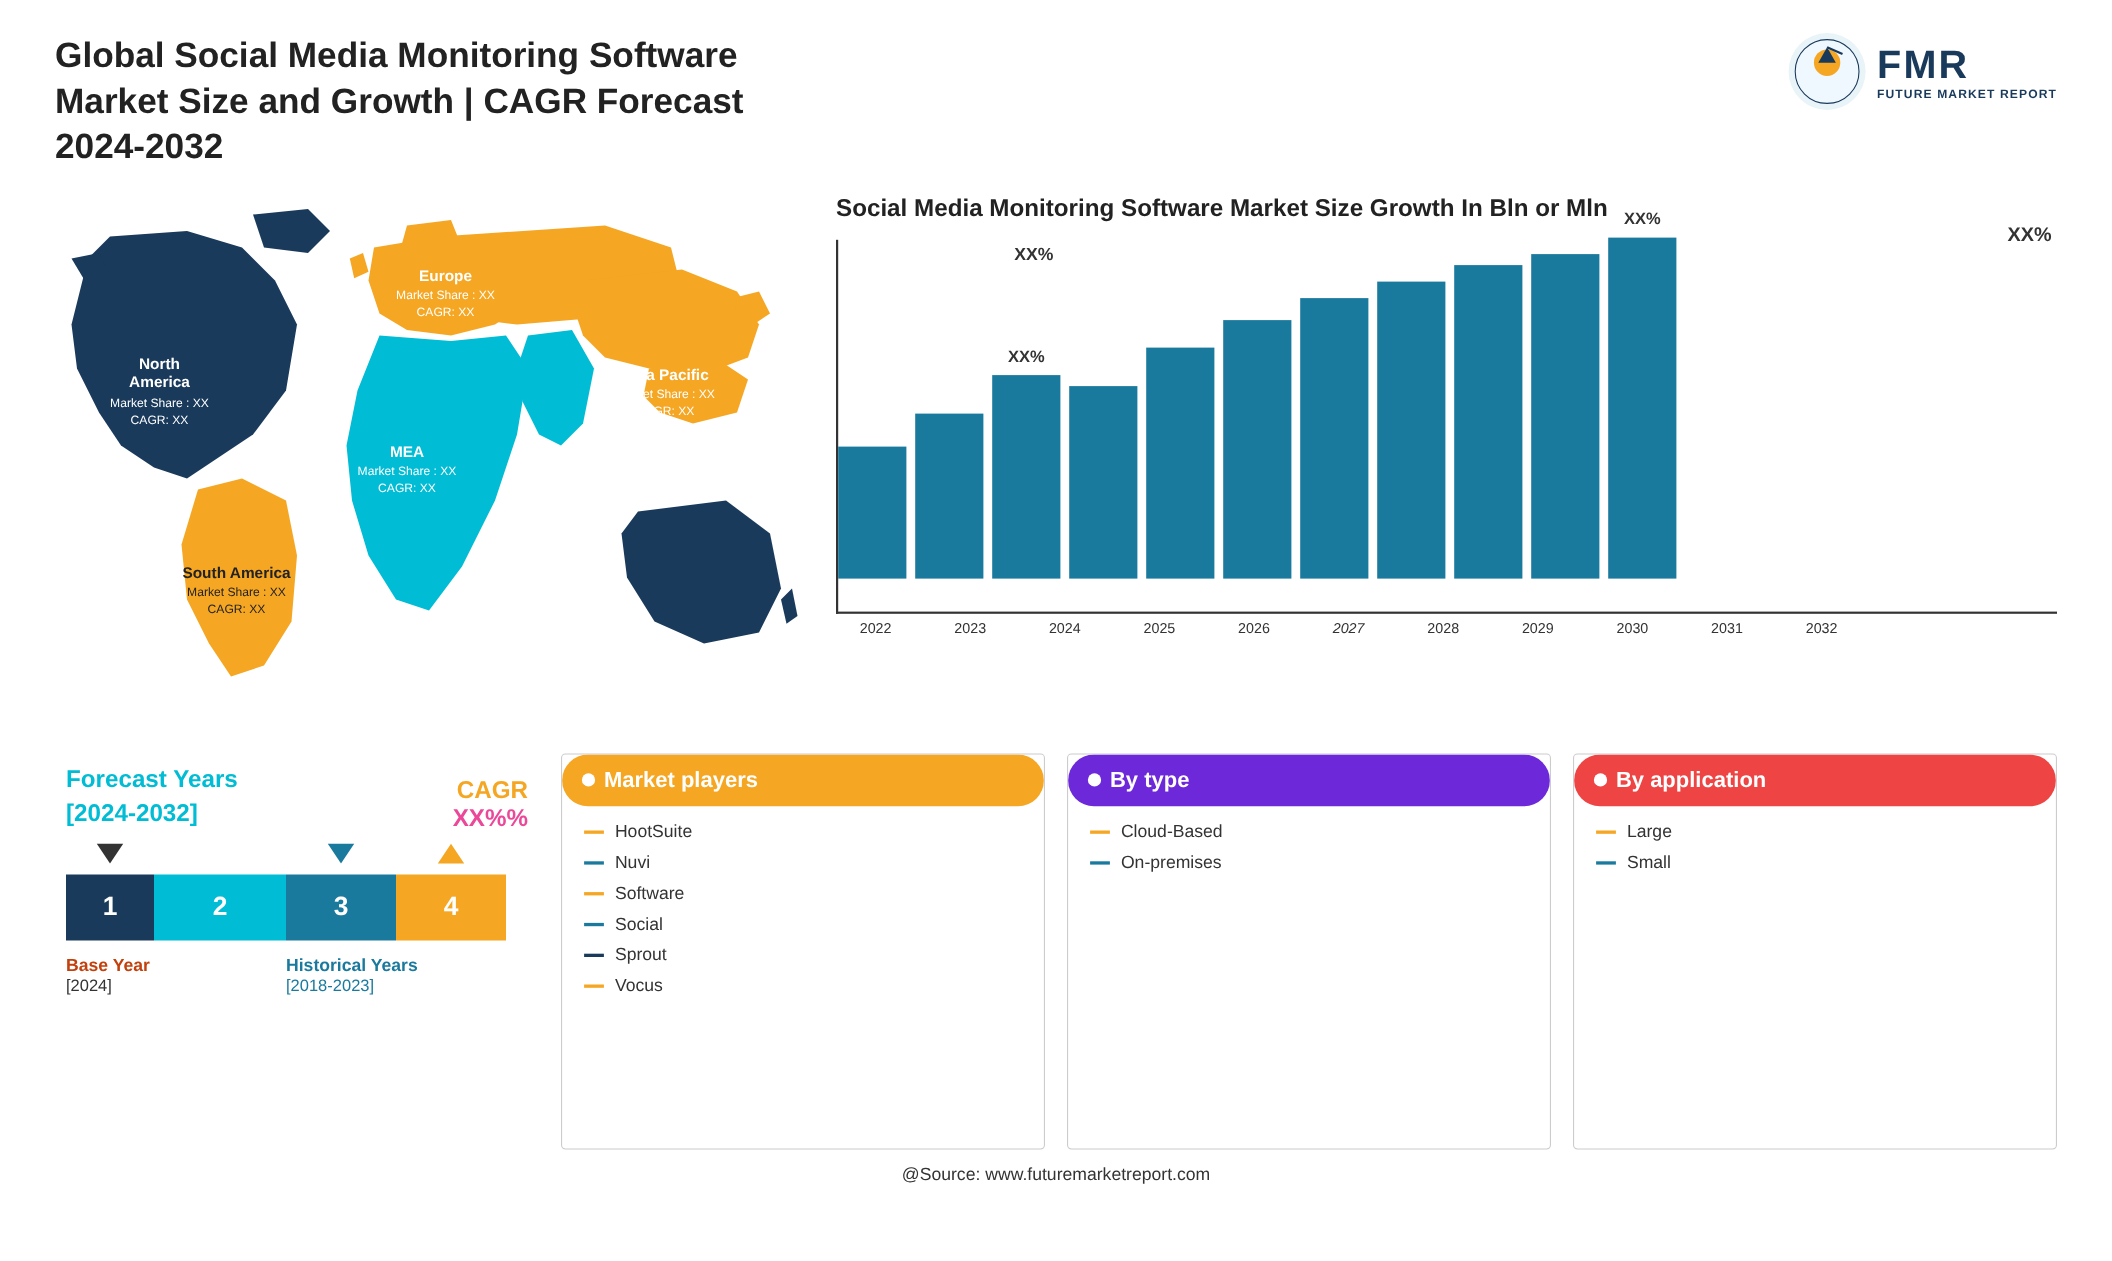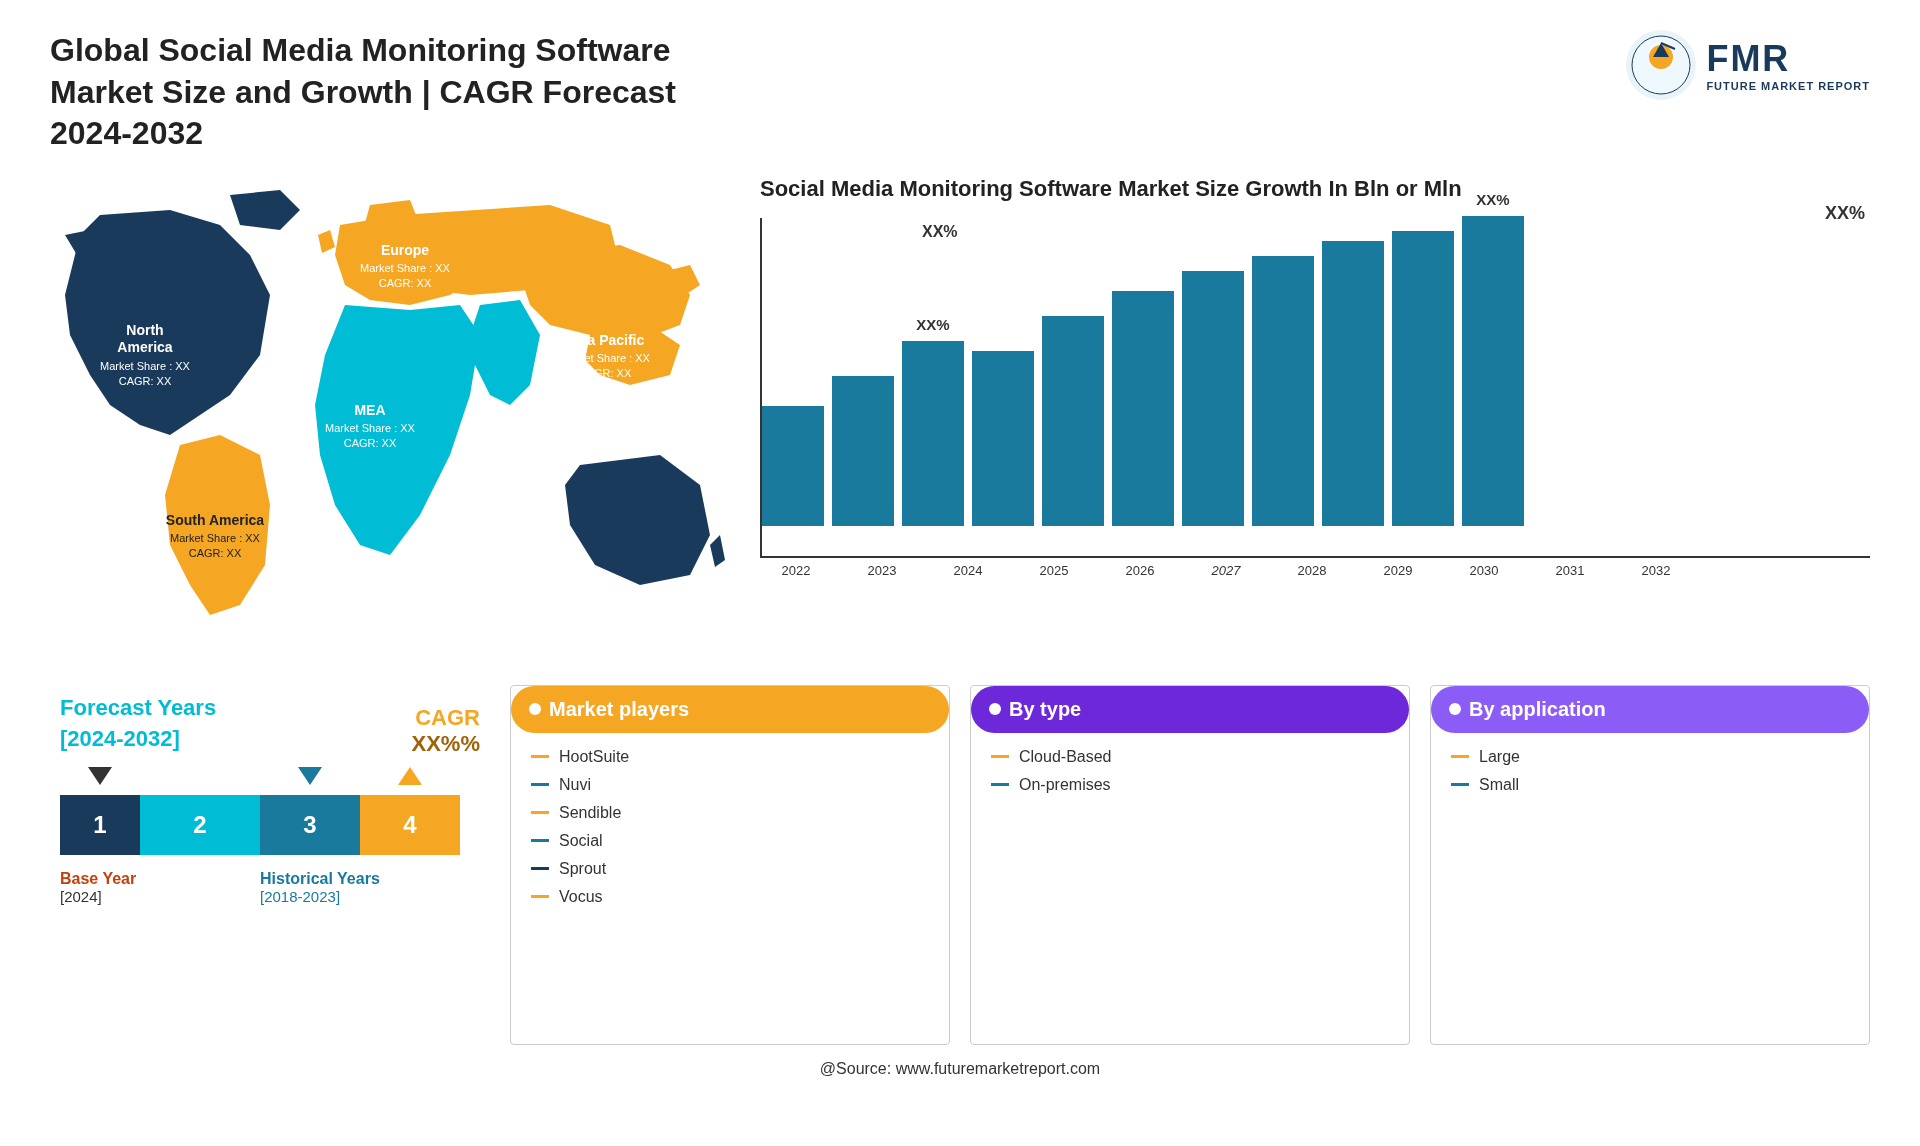--- a/index.html
+++ b/index.html
@@ -179,21 +179,21 @@
       margin: 0;
       display: flex;
       align-items: center;
       gap: 8px;
       color: #fff;
       font-size: 20px;
       font-weight: bold;
     }
     .card-header-orange { background: #f5a623; }
     .card-header-teal { background: #6d28d9; }
-    .card-header-orange2 { background: #8b5cf6; }
+    .card-header-orange2 { background: #ef4444; }
     .card-dot {
       width: 12px;
       height: 12px;
       border-radius: 50%;
       background: #fff;
       flex-shrink: 0;
     }
     .card-content {
       padding: 15px 20px;
     }
@@ -350,21 +350,21 @@
   <div class="bottom-section">
 
     <div class="timeline-section" style="position:relative; padding:10px;">
       <div class="forecast-row">
         <div>
           <div class="forecast-label">Forecast Years</div>
           <div class="forecast-label">[2024-2032]</div>
         </div>
         <div style="text-align:right;">
           <div style="font-size:22px; font-weight:bold; color:#f5a623;">CAGR</div>
-          <div style="font-size:22px; font-weight:bold; color:#a16207;">XX%%</div>
+          <div style="font-size:22px; font-weight:bold; color:#ec4899;">XX%%</div>
         </div>
       </div>
 
       <div style="display:flex; align-items:flex-end; margin-bottom:0; gap:0;">
         <div style="width:80px; display:flex; justify-content:center; flex-direction:column; align-items:center;">
 
           <div style="width:0;height:0;border-left:12px solid transparent;border-right:12px solid transparent;border-top:18px solid #333;"></div>
         </div>
         <div style="width:120px;"></div>
         <div style="width:100px; display:flex; justify-content:center; flex-direction:column; align-items:center;">
@@ -406,21 +406,21 @@
           <div class="card-item">
             <div class="card-dash dash-orange"></div>
             <span>HootSuite</span>
           </div>
           <div class="card-item">
             <div class="card-dash dash-blue"></div>
             <span>Nuvi</span>
           </div>
           <div class="card-item">
             <div class="card-dash dash-orange"></div>
-            <span>Sendible</span>
+            <span>Software</span>
           </div>
           <div class="card-item">
             <div class="card-dash dash-blue"></div>
             <span>Social</span>
           </div>
           <div class="card-item">
             <div class="card-dash dash-dark"></div>
             <span>Sprout</span>
           </div>
           <div class="card-item">

